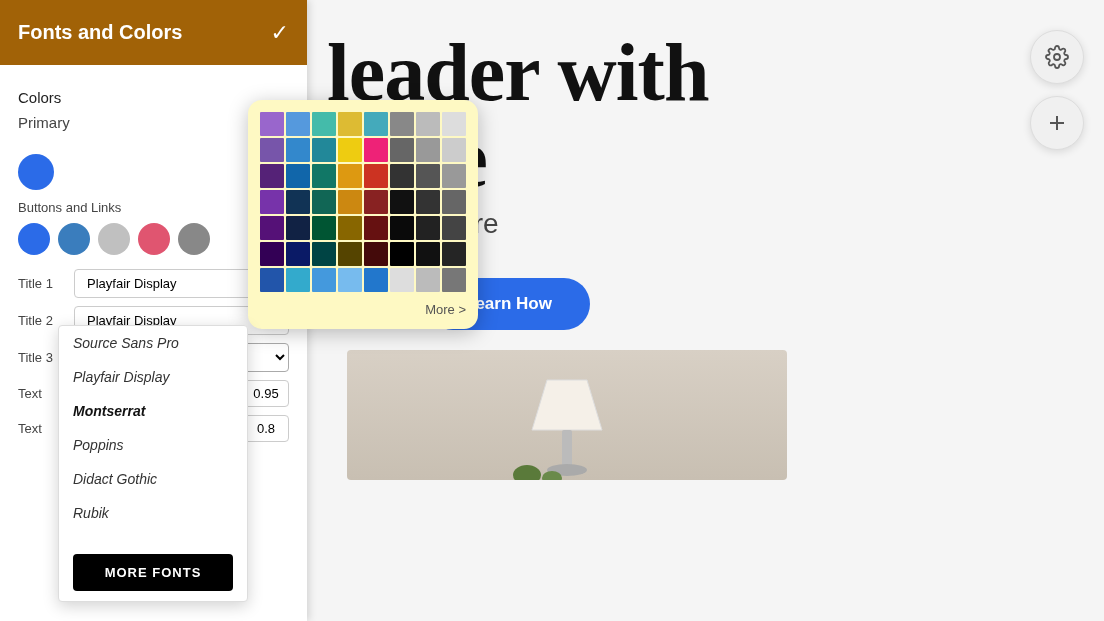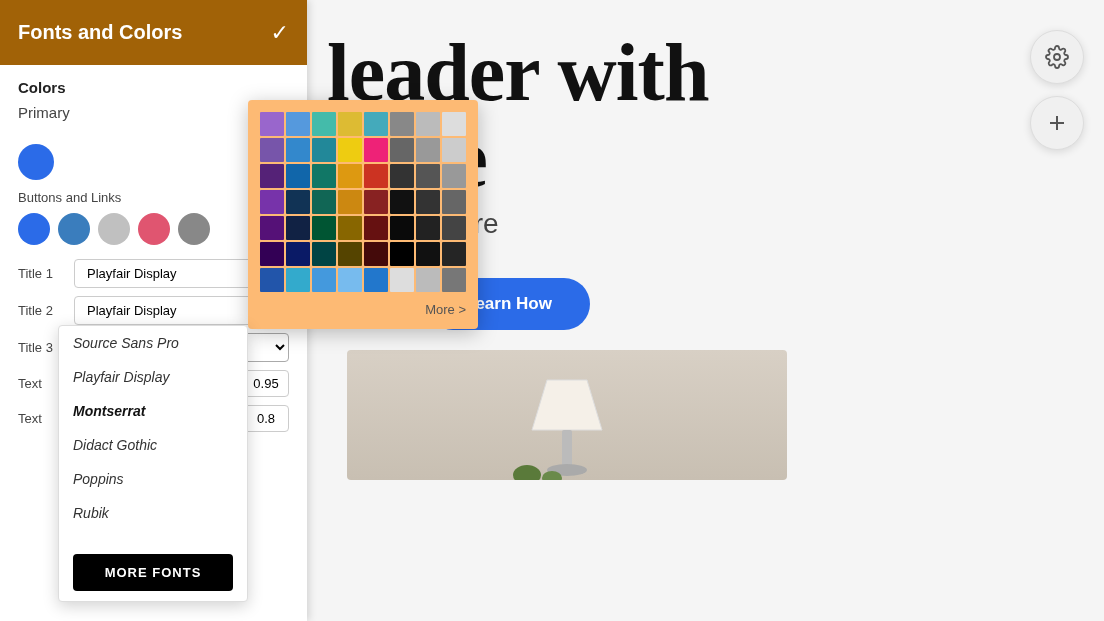--- a/index.html
+++ b/index.html
@@ -38,23 +38,24 @@
       color: #fff;
       cursor: pointer;
     }
 
     #sidebar-body {
       padding: 14px 18px;
     }
 
     .section-label {
       font-size: 15px;
-      font-weight: 700;
+      font-weight: 400;
       color: #222;
       margin-bottom: 8px;
+      margin-top: 10px;
     }
 
     .primary-label {
       font-size: 15px;
       color: #444;
       margin-bottom: 23px;
     }
 
     .primary-color-circle {
       width: 36px;
@@ -125,22 +126,22 @@
       font-size: 13px;
       text-align: center;
     }
 
     
     #color-popup {
       position: absolute;
       left: 248px;
       top: 100px;
       width: 230px;
-      background: #fdba74;
-      border-radius: 4px;
+      background: #fef9c3;
+      border-radius: 14px;
       box-shadow: 0 4px 20px rgba(0,0,0,0.25);
       z-index: 100;
       padding: 12px;
     }
 
     .color-grid {
       display: grid;
       grid-template-columns: repeat(8, 1fr);
       gap: 2px;
       margin-bottom: 10px;
@@ -418,22 +419,22 @@
       <div class="color-cell" style="background: rgb(187, 187, 187);"></div>
       <div class="color-cell" style="background: rgb(119, 119, 119);"></div>
     </div>
   <div class="more-link">More &gt;</div>
 </div>
 
 <div id="font-dropdown">
   <div class="font-option">Source Sans Pro</div>
   <div class="font-option">Playfair Display</div>
   <div class="font-option selected">Montserrat</div>
+  <div class="font-option">Poppins</div>
   <div class="font-option">Didact Gothic</div>
-  <div class="font-option">Poppins</div>
   <div class="font-option">Rubik</div>
   <button class="more-fonts-btn">MORE FONTS</button>
 </div>
 
 <div id="main-canvas">
   <div class="hero-text-area">
     <div class="hero-heading">
       <span>leader with</span><br>
       <span>nage</span>
     </div>

